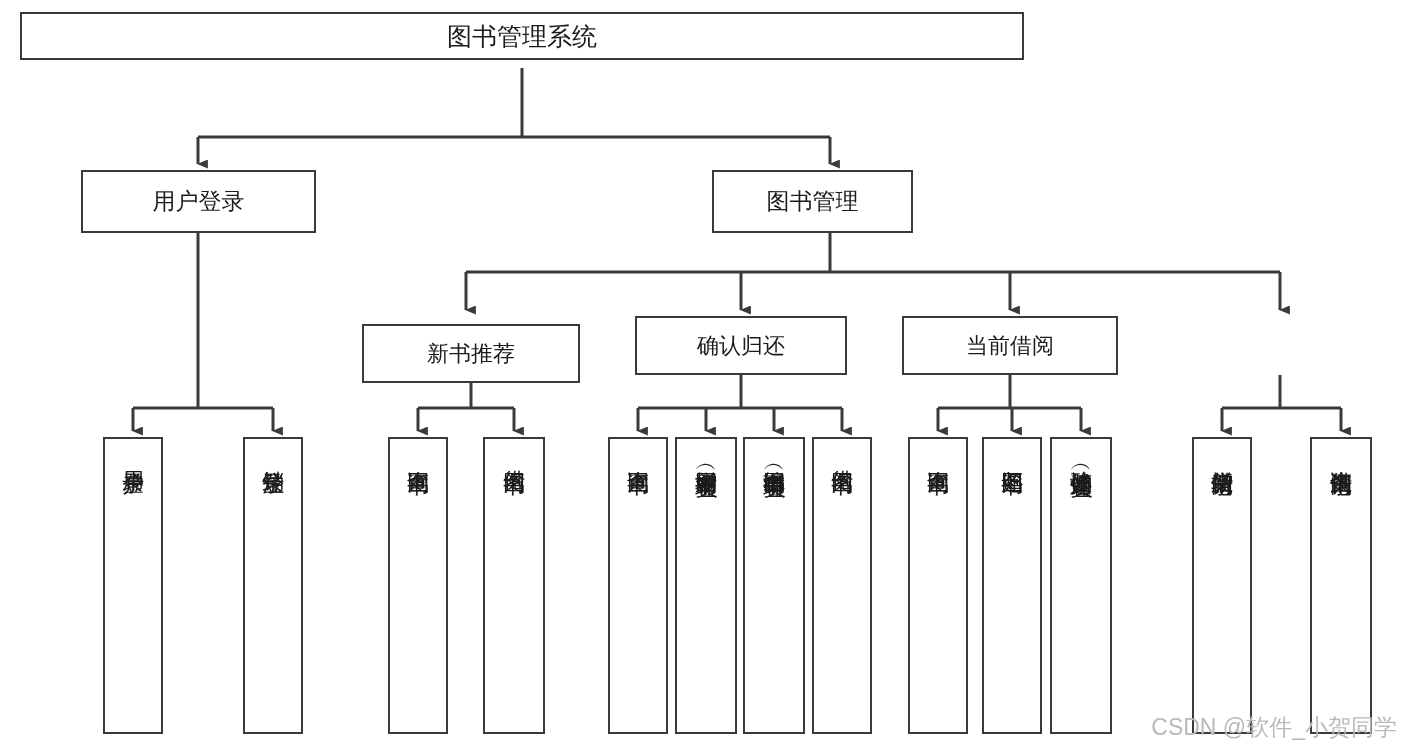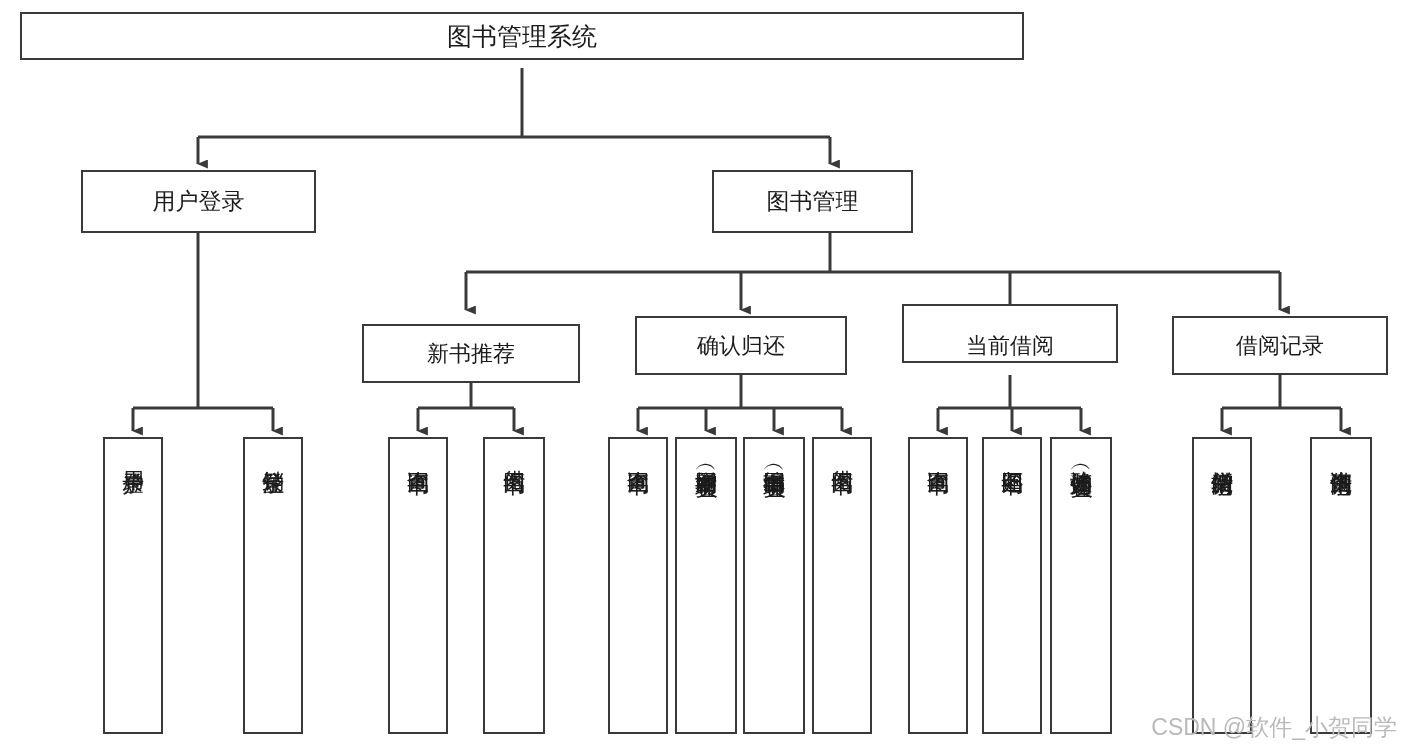--- a/index.html
+++ b/index.html
@@ -136,25 +136,22 @@
   <div class="node lvl2" style="left:712px; top:170px; width:201px; height:63px;">
     <span class="htext">图书管理</span>
   </div>
 
   <div class="node lvl3" style="left:362px; top:324px; width:218px; height:59px;">
     <span class="htext">新书推荐</span>
   </div>
   <div class="node lvl3" style="left:635px; top:316px; width:212px; height:59px;">
     <span class="htext">确认归还</span>
   </div>
-  <div class="node lvl3" style="left:902px; top:304px; width:216px; height:59px;align-items:flex-end;">
+  <div class="node lvl3" style="left:902px; top:316px; width:216px; height:59px;">
     <span class="htext">当前借阅</span>
-  </div>
-  <div class="node lvl3" style="left:1172px; top:316px; width:216px; height:59px;">
-    <span class="htext">借阅记录</span>
   </div>
 
   <div class="node leaf" style="left:103px; top:437px; width:60px; height:297px;">
     <span class="vtext">用户登录</span>
   </div>
   <div class="node leaf" style="left:243px; top:437px; width:60px; height:297px;">
     <span class="vtext">注销登录</span>
   </div>
   <div class="node leaf" style="left:388px; top:437px; width:60px; height:297px;">
     <span class="vtext">查询图书</span>

